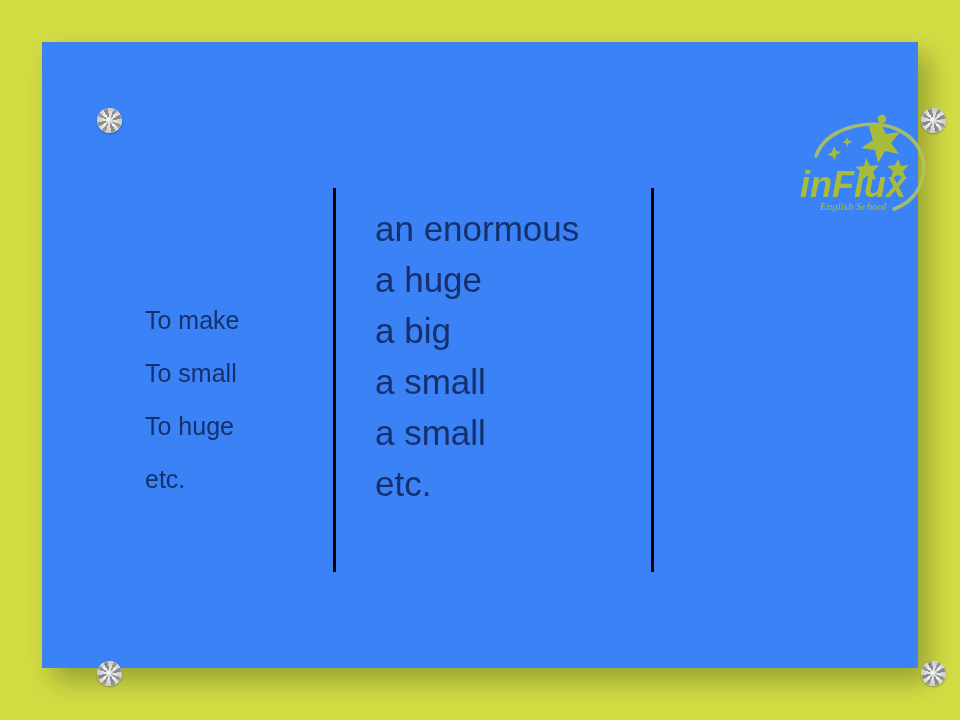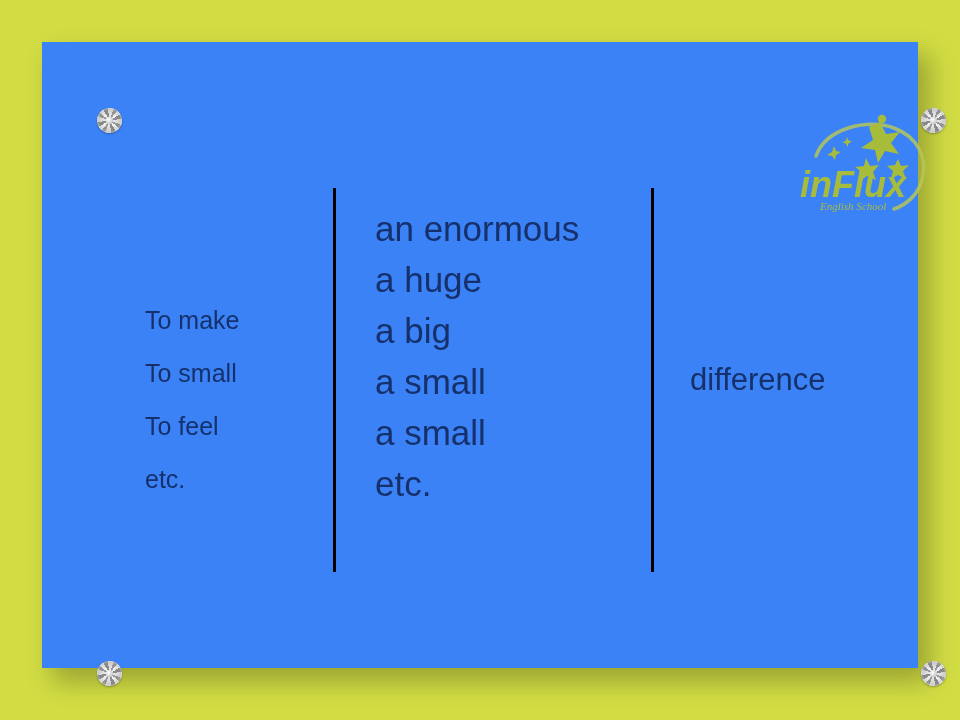--- a/index.html
+++ b/index.html
@@ -166,31 +166,28 @@
         <text x="26" y="96" font-family="'Liberation Serif', serif" font-size="11" font-style="italic" fill="#a8bc3c">English School</text>
       </svg>
     </div>
 
     <div class="divider" id="divider-1"></div>
     <div class="divider" id="divider-2"></div>
 
     <div class="column" id="column-verbs">
       <span class="col-line">To make</span>
       <span class="col-line">To small</span>
-      <span class="col-line">To feel</span>
+      <span class="col-line">To huge</span>
       <span class="col-line">etc.</span>
     </div>
 
     <div class="column" id="column-adjectives">
       <span class="col-line">an enormous</span>
       <span class="col-line">a huge</span>
       <span class="col-line">a big</span>
       <span class="col-line">a small</span>
       <span class="col-line">a small</span>
       <span class="col-line">etc.</span>
     </div>
 
-    <div class="column" id="column-noun">
-      <span class="col-line">difference</span>
-    </div>
 
   </div>
 </div>
 
 </body></html>

